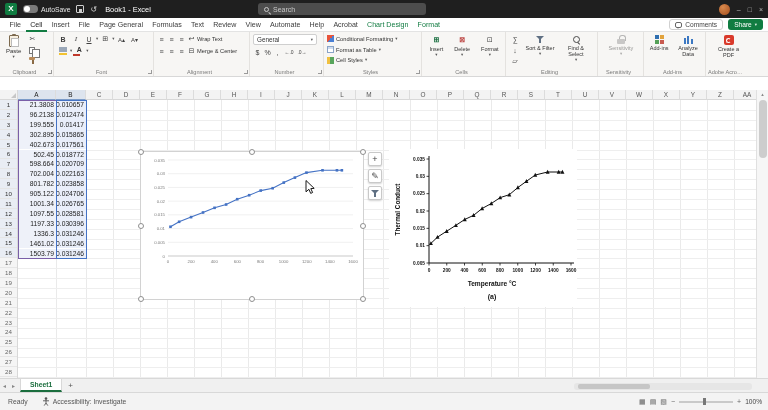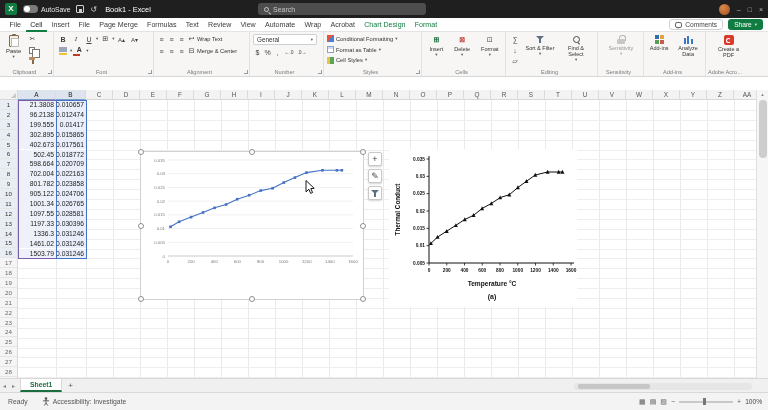--- a/index.html
+++ b/index.html
@@ -185,27 +185,27 @@
       <span class="winctl">×</span>
     </div>
   </div>
 
   <div id="tabrow">
     <div id="ribbontabs">
         <span class="rtab">File</span>
         <span class="rtab on">Cell</span>
         <span class="rtab">Insert</span>
         <span class="rtab">File</span>
-        <span class="rtab">Page Merge</span>
+        <span class="rtab">Page General</span>
         <span class="rtab">Formulas</span>
         <span class="rtab">Text</span>
         <span class="rtab">Review</span>
         <span class="rtab">View</span>
         <span class="rtab">Automate</span>
-        <span class="rtab">Wrap</span>
+        <span class="rtab">Help</span>
         <span class="rtab">Acrobat</span>
         <span class="rtab ctx">Chart Design</span>
         <span class="rtab ctx">Format</span>
       </div>
     <div id="tabrow-right">
       <div class="comments-btn">
         <span class="ic-comment"></span>
         <span>Comments</span>
       </div>
       <div class="share-btn">

